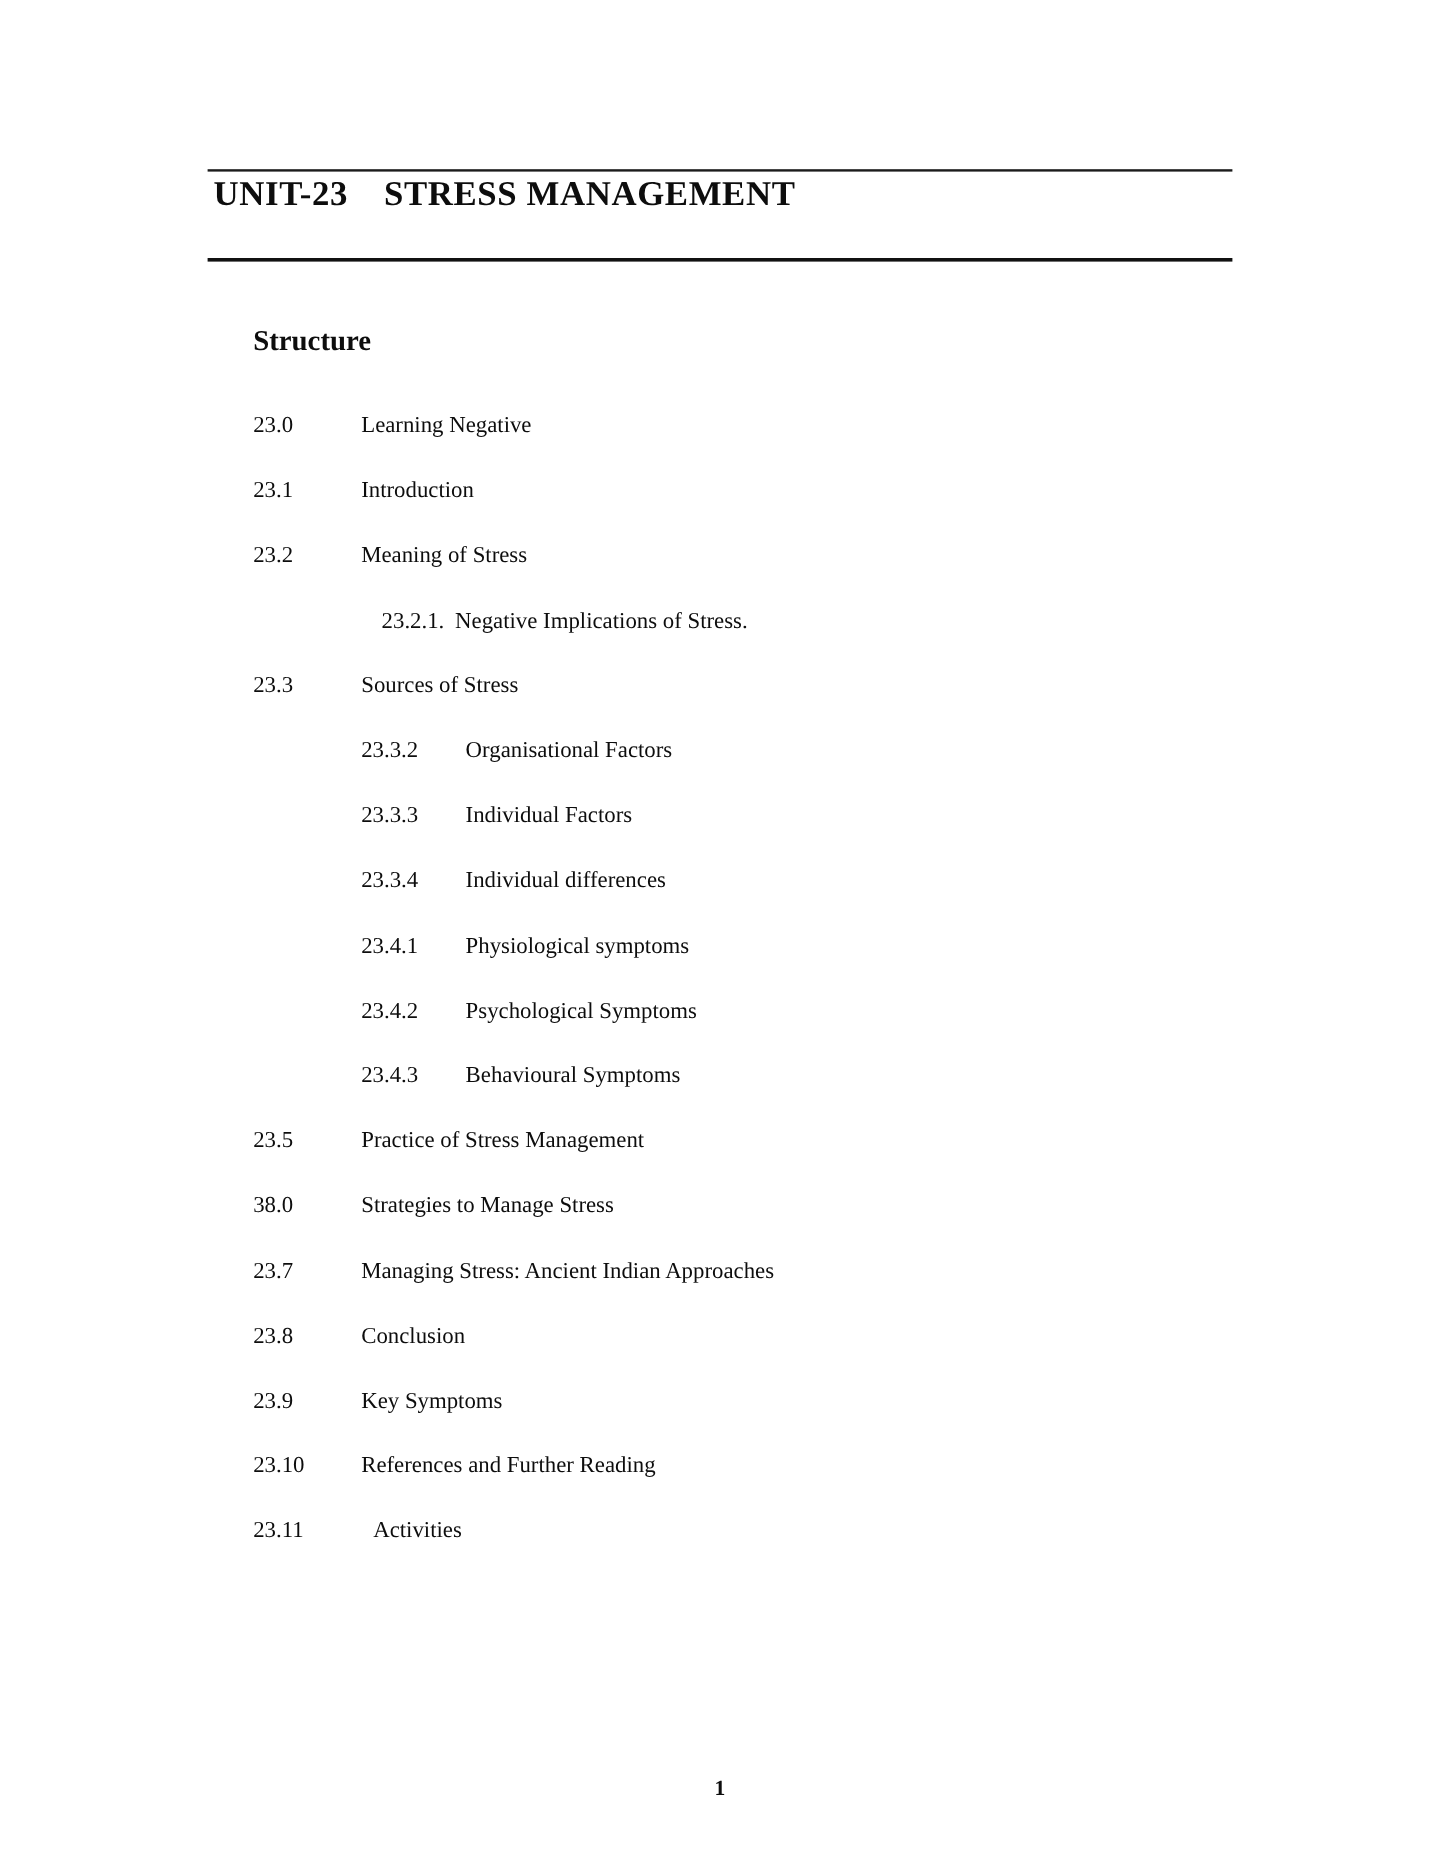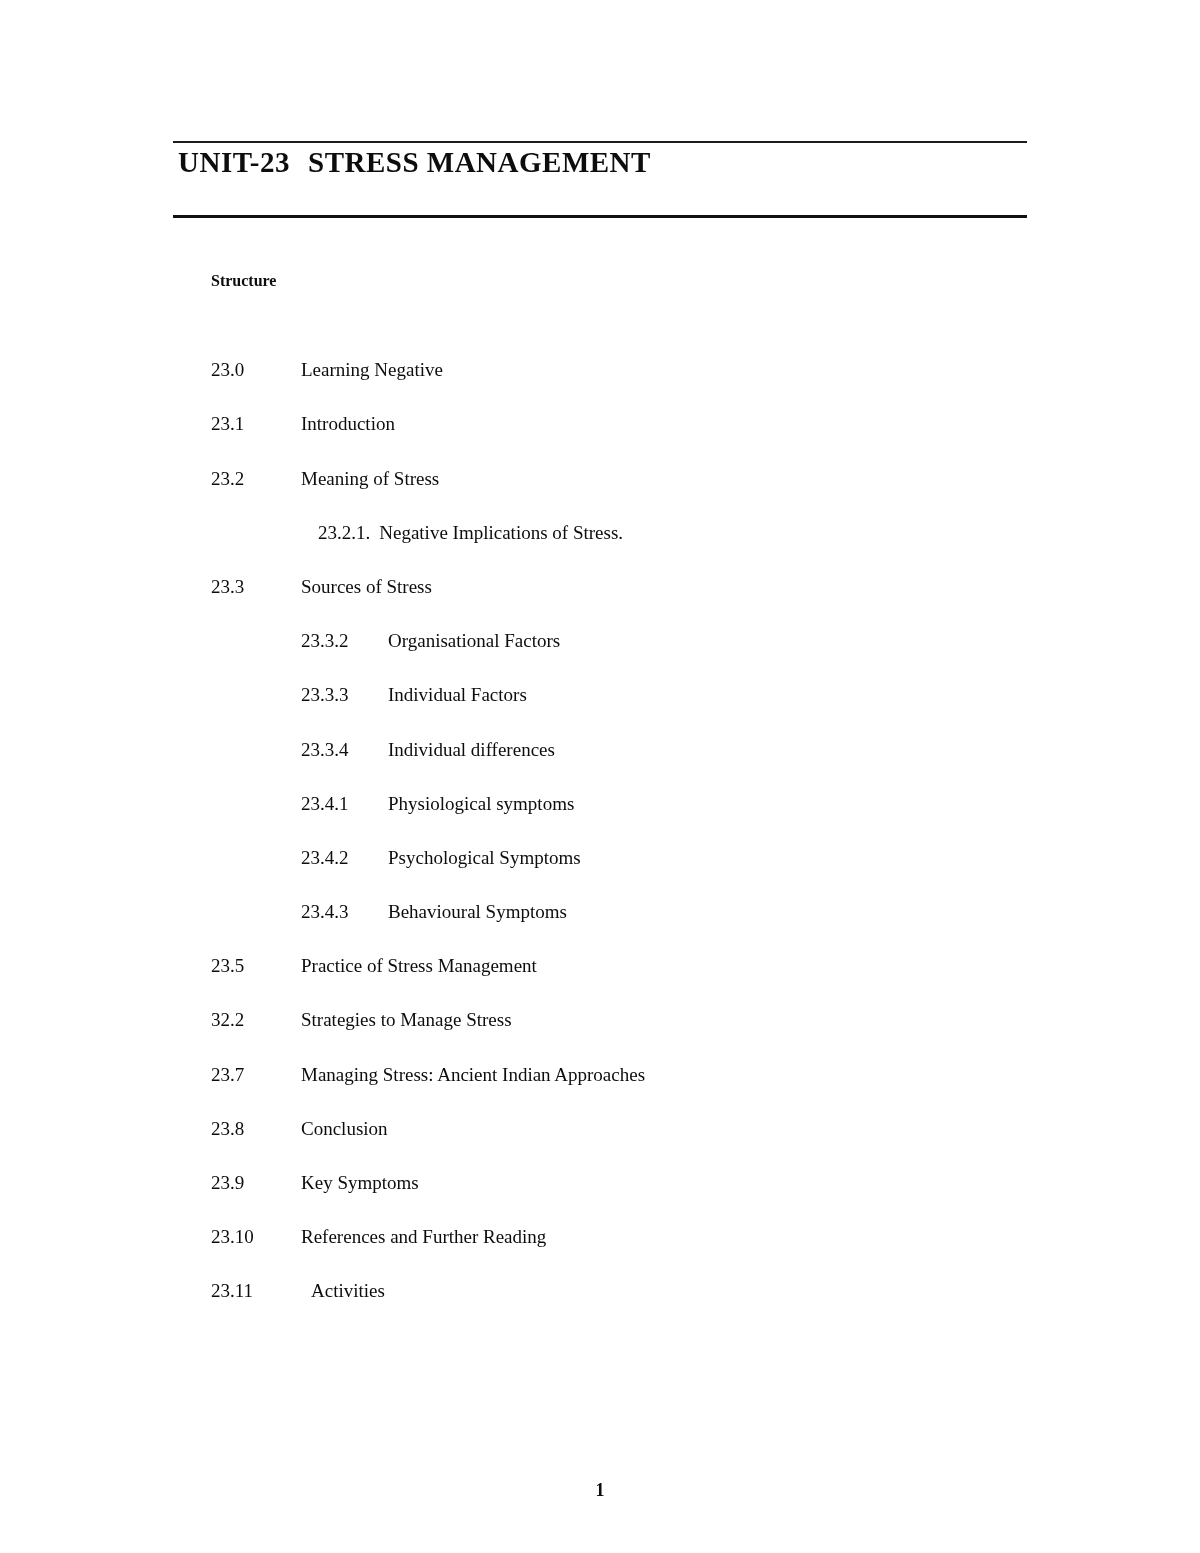--- a/index.html
+++ b/index.html
@@ -31,42 +31,42 @@
     width: 854px;
     height: 3px;
     background: #111111;
   }
   .unit-title {
     position: absolute;
     left: 178px;
     top: 146px;
     display: flex;
     align-items: baseline;
-    gap: 18px;
+    gap: 30px;
     font-size: 29px;
     font-weight: bold;
     letter-spacing: 0.5px;
     white-space: nowrap;
   }
   .structure-heading {
     position: absolute;
     left: 211px;
     top: 272px;
-    font-size: 16px;
+    font-size: 24px;
     font-weight: bold;
   }
   .toc {
     position: absolute;
     left: 211px;
     top: 328px;
     width: 820px;
   }
   .toc-row {
     display: flex;
-    align-items: flex-end;
+    align-items: center;
     height: 54.2px;
     font-size: 19px;
     line-height: 24px;
     white-space: nowrap;
   }
   .toc-row .num {
     flex: 0 0 auto;
     width: 90px;
   }
   .toc-row.level2 .spacer {
@@ -162,21 +162,21 @@
       <div class="toc-row level2">
         <span class="spacer"></span>
         <span class="num">23.4.3</span>
         <span class="label">Behavioural Symptoms</span>
       </div>
       <div class="toc-row">
         <span class="num">23.5</span>
         <span class="label">Practice of Stress Management</span>
       </div>
       <div class="toc-row">
-        <span class="num">32.2</span>
+        <span class="num">38.0</span>
         <span class="label">Strategies to Manage Stress</span>
       </div>
       <div class="toc-row">
         <span class="num">23.7</span>
         <span class="label">Managing Stress: Ancient Indian Approaches</span>
       </div>
       <div class="toc-row">
         <span class="num">23.8</span>
         <span class="label">Conclusion</span>
       </div>

